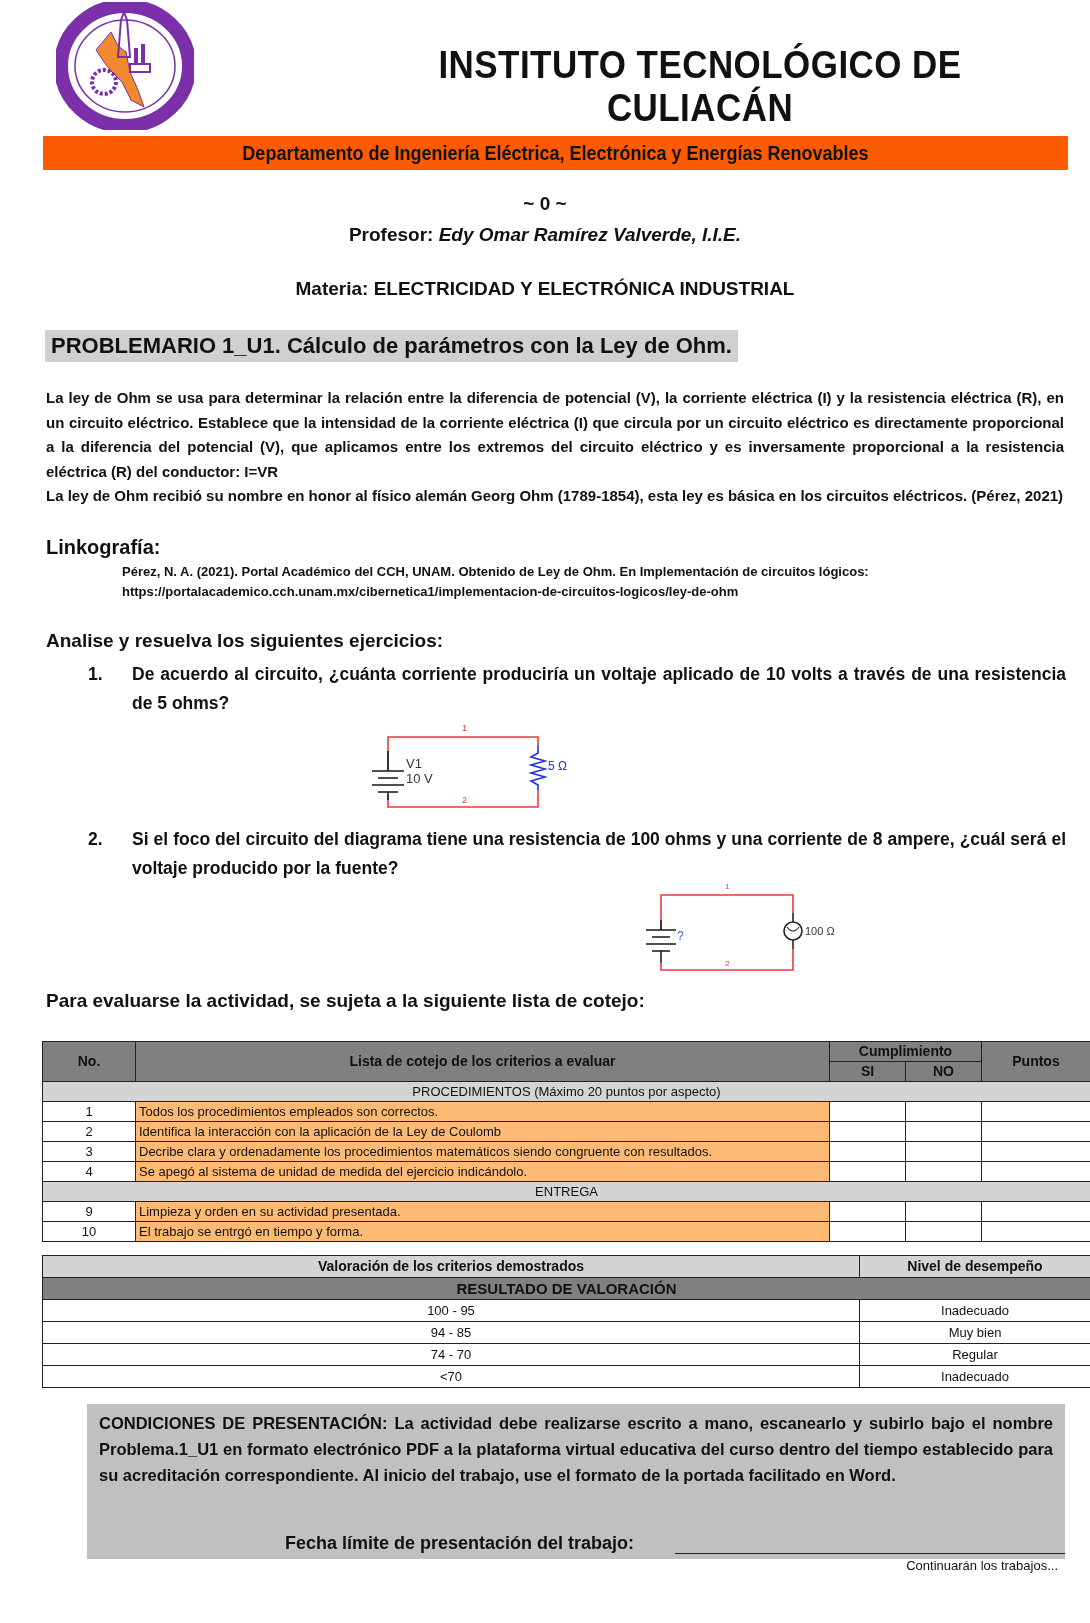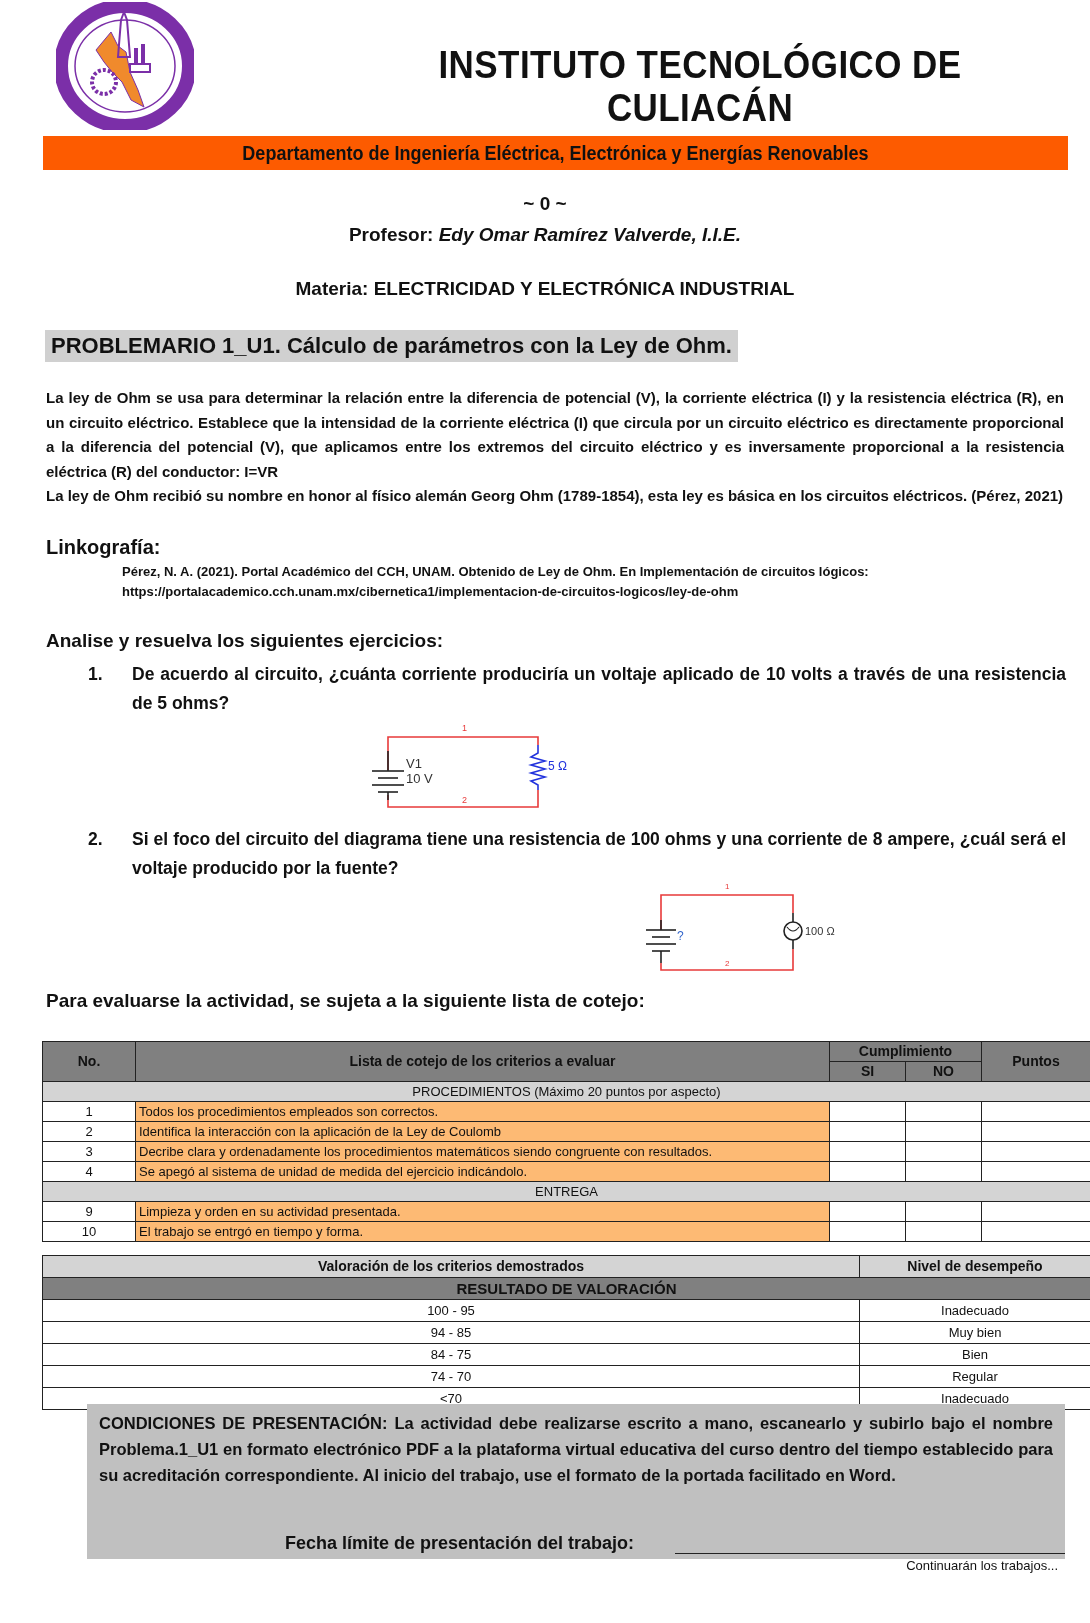--- a/index.html
+++ b/index.html
@@ -241,24 +241,20 @@
       </tr>
   <tr>
         <td>100 - 95</td>
         <td>Inadecuado</td>
       </tr>
   <tr>
         <td>94 - 85</td>
         <td>Muy bien</td>
       </tr>
   <tr>
-        <td>84 - 75</td>
-        <td>Bien</td>
-      </tr>
-  <tr>
         <td>74 - 70</td>
         <td>Regular</td>
       </tr>
   <tr>
         <td>&lt;70</td>
         <td>Inadecuado</td>
       </tr>
 </tbody>
   </table>
 

